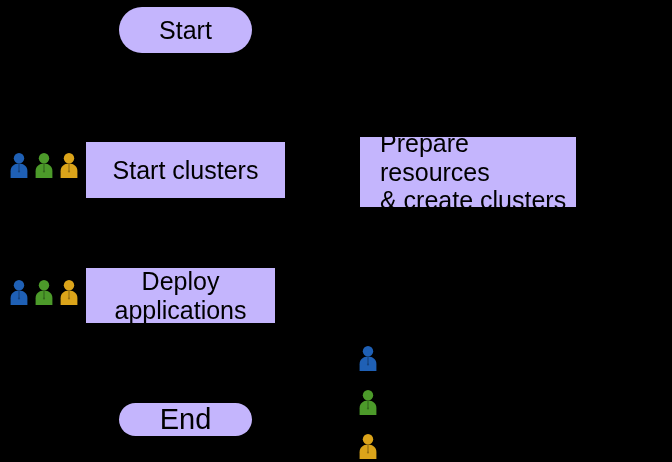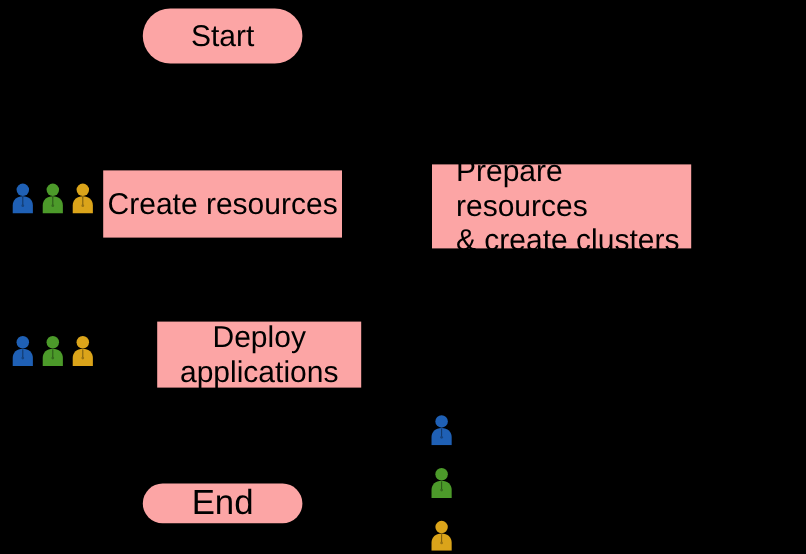--- a/index.html
+++ b/index.html
@@ -13,21 +13,21 @@
   }
   #canvas {
     position: relative;
     width: 672px;
     height: 462px;
     background: #000000;
     overflow: hidden;
   }
   .node {
     position: absolute;
-    background: #fca5a5;
+    background: #c4b5fd;
     color: #000000;
     box-sizing: border-box;
     display: flex;
     align-items: center;
     line-height: 1.14;
     -webkit-font-smoothing: antialiased;
   }
   .node.rect {
     border-radius: 0;
   }
@@ -56,23 +56,22 @@
   #node-create-clusters {
     left: 86px; top: 142px; width: 199px; height: 56px;
     font-size: 25px;
   }
   #node-prepare-resources {
     left: 360px; top: 137px; width: 216px; height: 70px;
     font-size: 25px;
     padding-left: 20px;
   }
   #node-deploy-applications {
-    left: 86px; top: 268px; width: 170px; height: 55px;
-    font-size: 25px;
-    margin-left: 45px;
+    left: 86px; top: 268px; width: 189px; height: 55px;
+    font-size: 25px;
   }
   #node-end {
     left: 119px; top: 403px; width: 133px; height: 33px;
     font-size: 29px;
   }
 
   
   .actor-row {
     position: absolute;
     display: flex;
@@ -106,21 +105,21 @@
 </head>
 <body>
 
 <div id="canvas">
 
   <div class="node stadium center" id="node-start">
     <span class="node-text">Start</span>
   </div>
 
   <div class="node rect center" id="node-create-clusters">
-    <span class="node-text">Create resources</span>
+    <span class="node-text">Start clusters</span>
   </div>
 
   <div class="node rect left" id="node-prepare-resources">
     <span class="node-text">Prepare resources
 &amp; create clusters</span>
   </div>
 
   <div class="node rect center" id="node-deploy-applications">
     <span class="node-text">Deploy
 applications</span>

